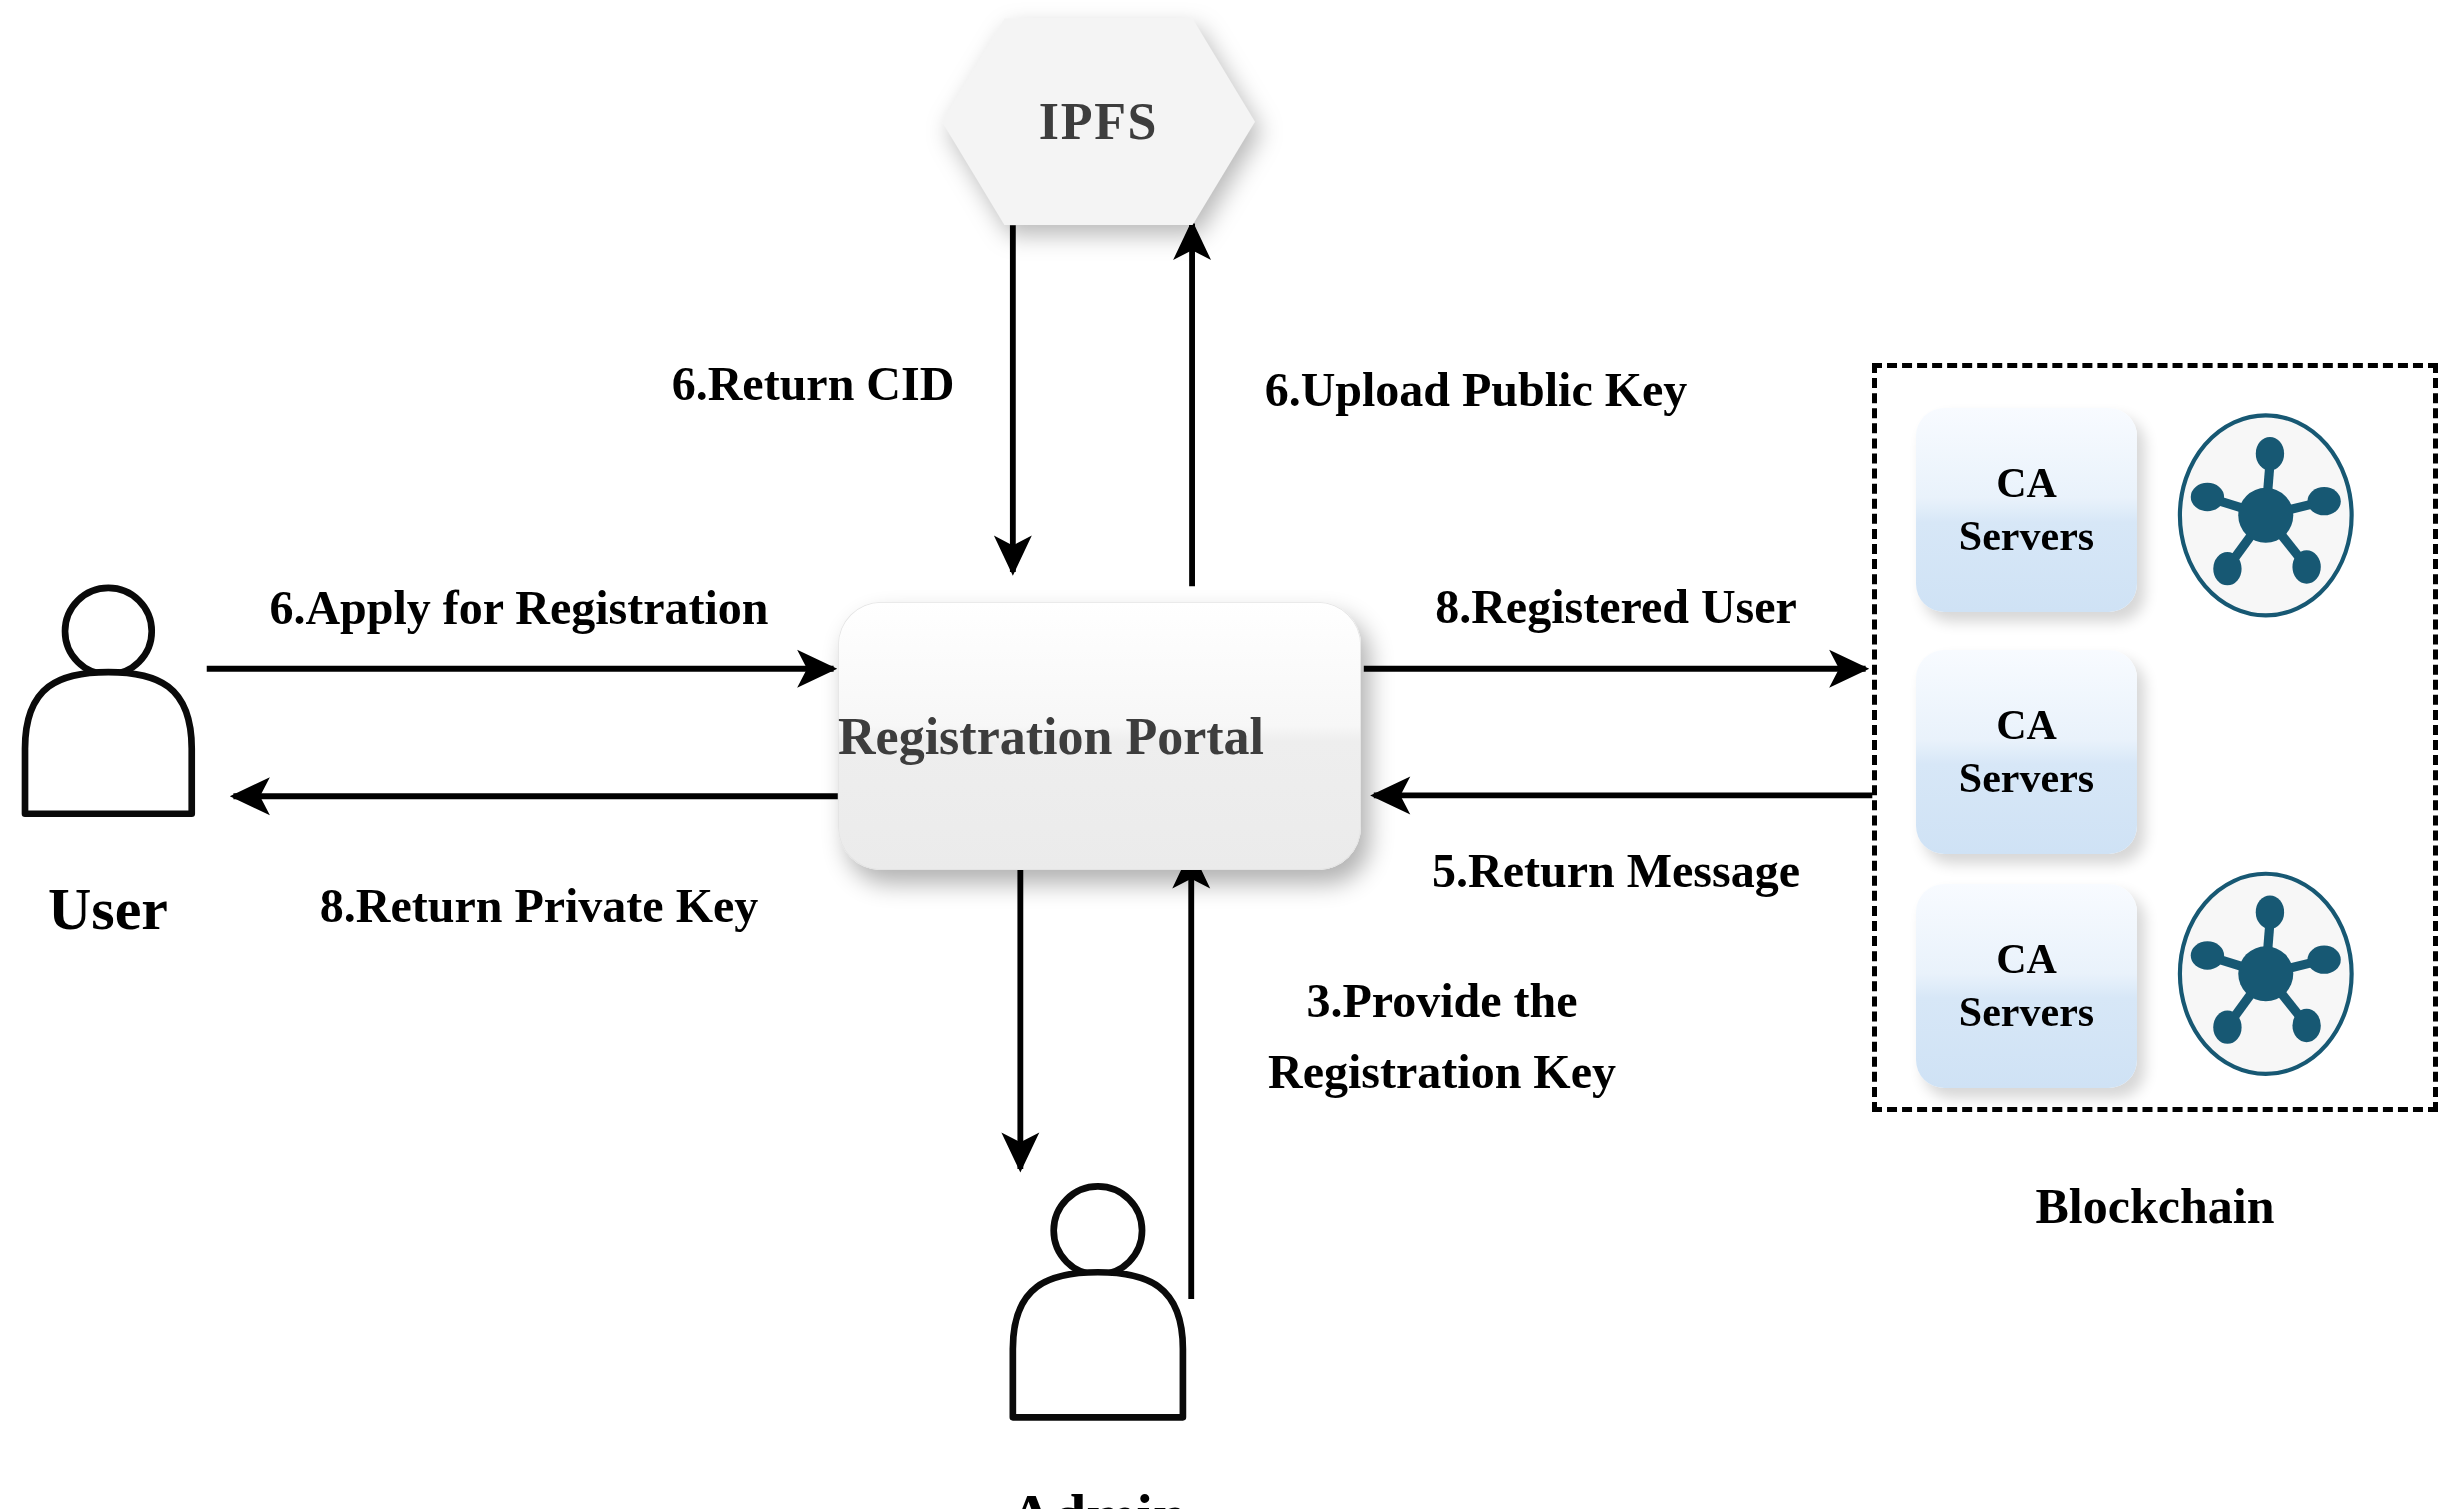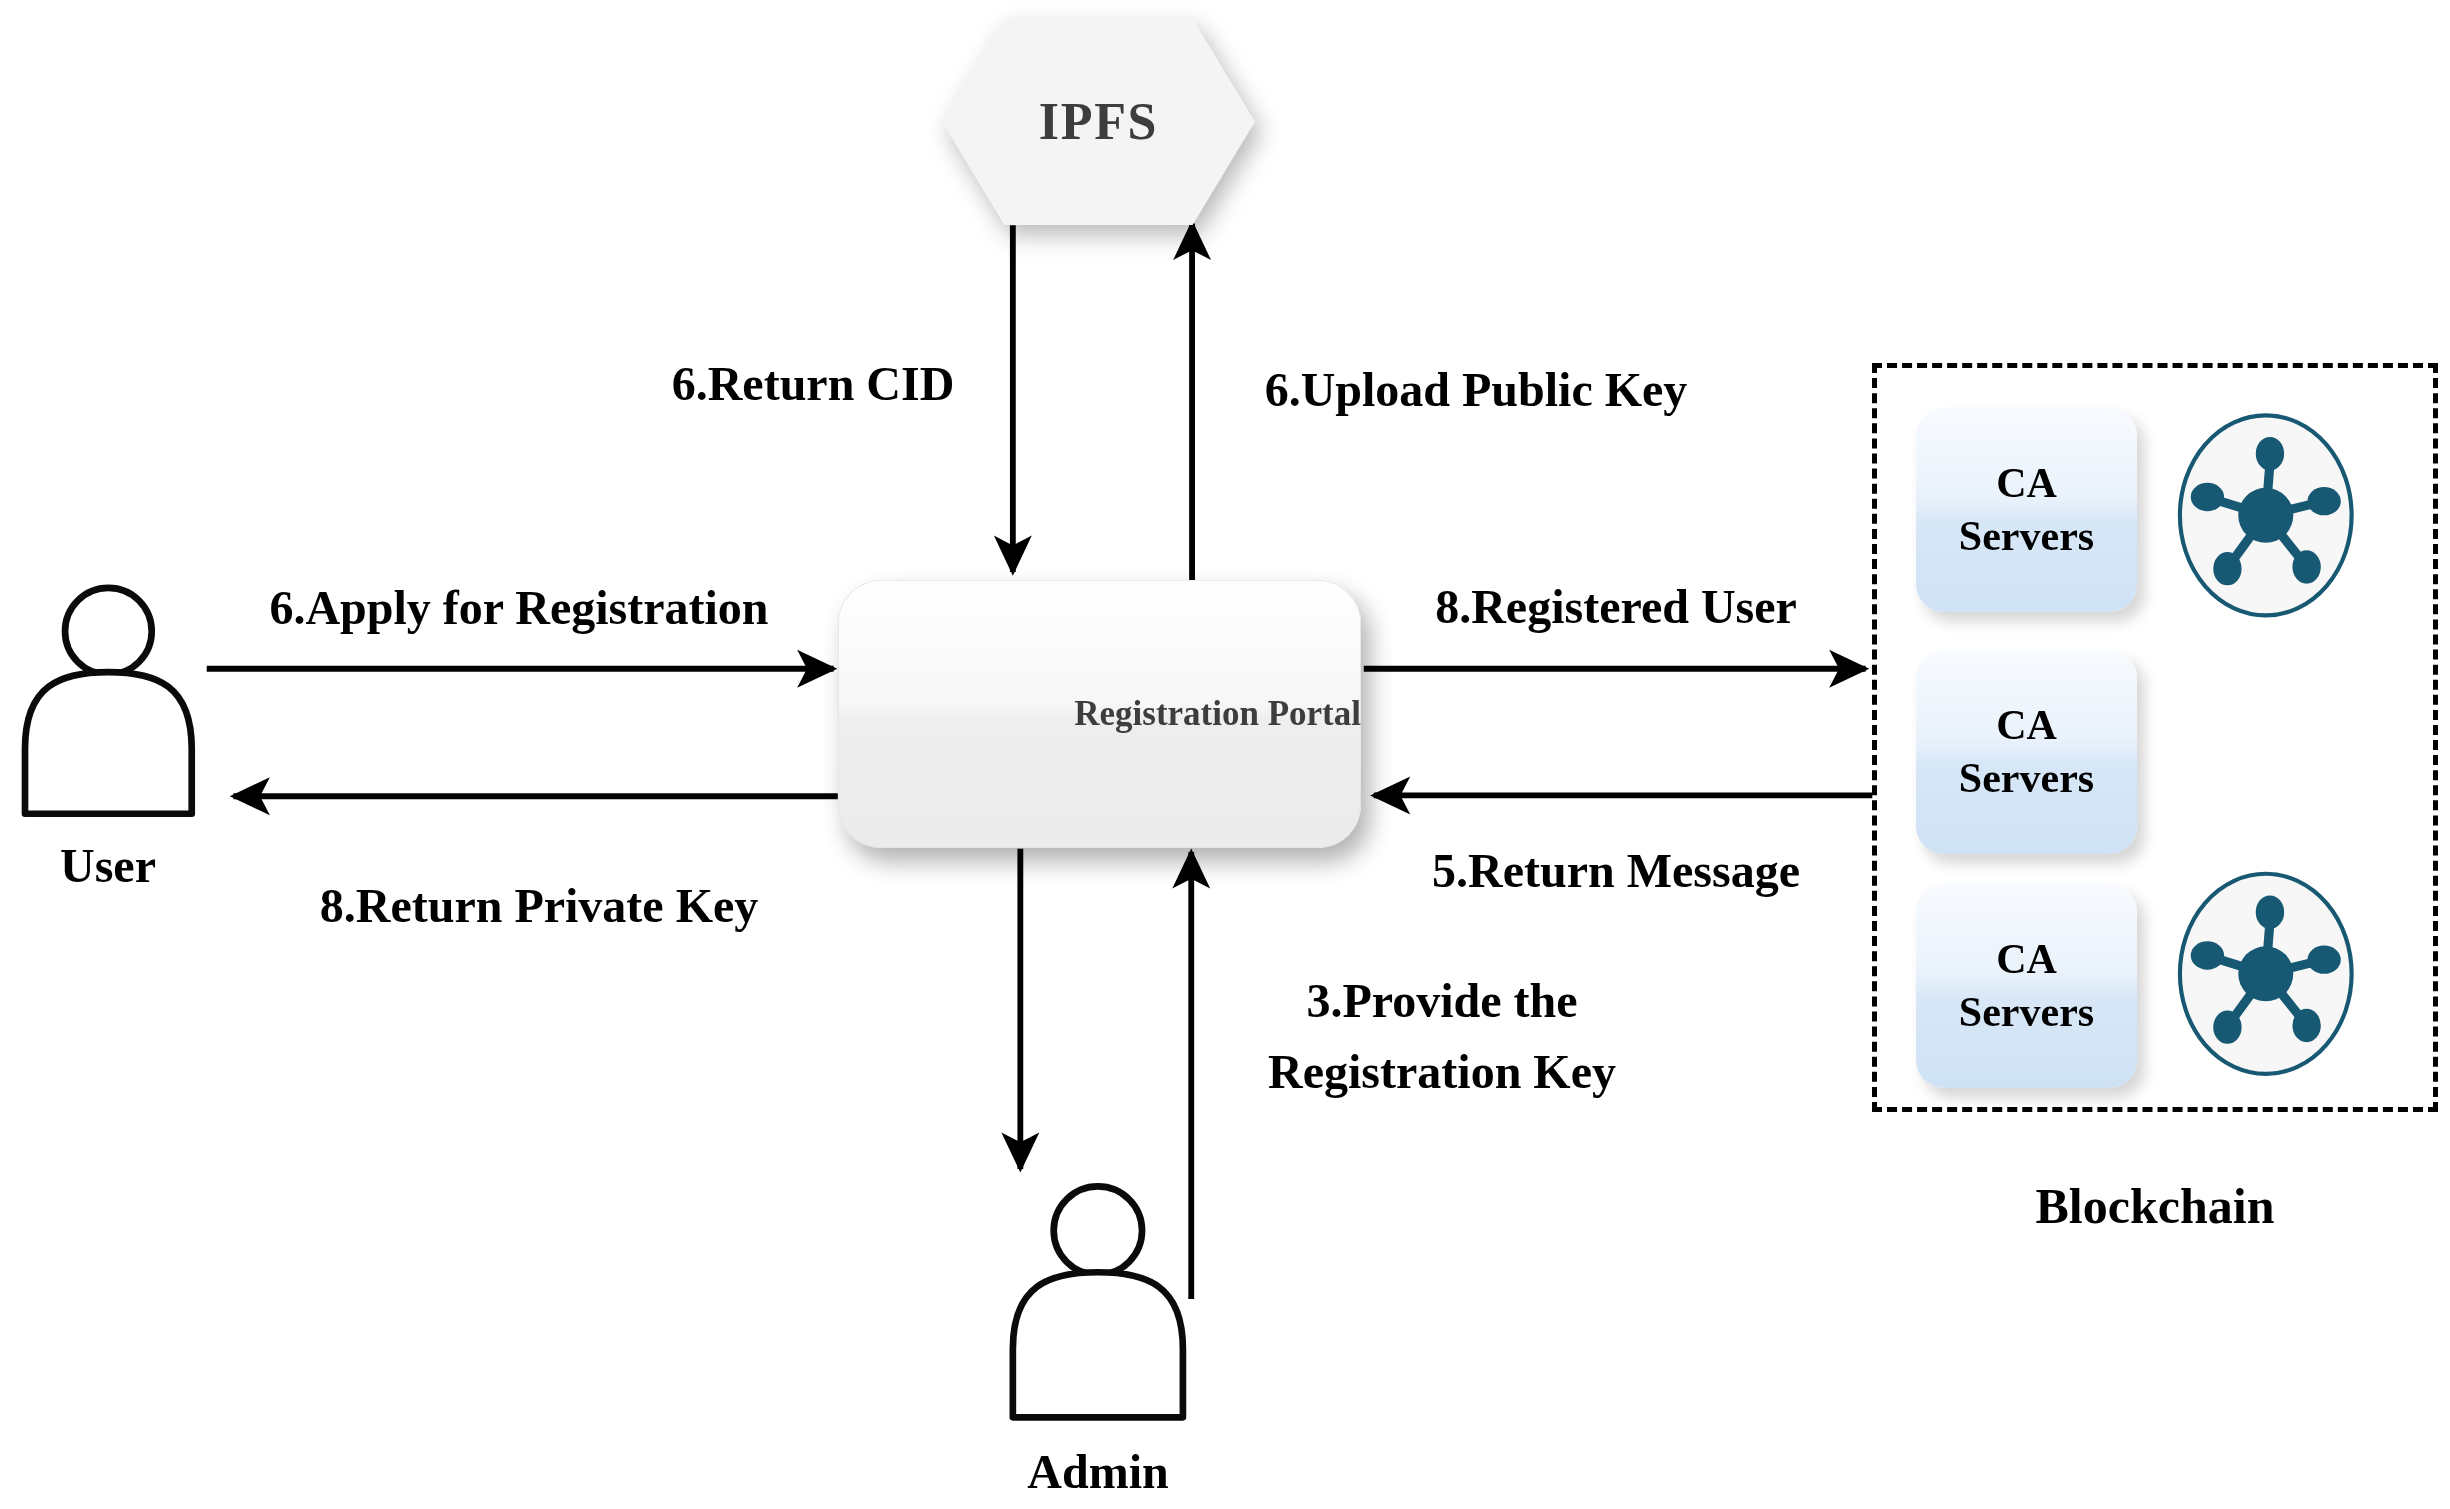--- a/index.html
+++ b/index.html
@@ -59,27 +59,27 @@
     background: var(--node-fill, #f4f4f4);
     clip-path: polygon(20% 0%, 80% 0%, 100% 50%, 80% 100%, 20% 100%, 0% 50%);
     display: flex; align-items: center; justify-content: center;
     font-size: 52px;
     letter-spacing: 1.7px;
     color: var(--node-text, #3d3d3d);
     text-align: right;
   }
   .portal {
     position: absolute;
-    left: 838px; top: 580px;
+    left: 838px; top: 602px;
     width: 523px; height: 268px;
     border-radius: 43px;
     background: linear-gradient(180deg, #ffffff 0%, #f7f7f7 46%, #eeeeee 52%, #ebebeb 100%);
     box-shadow: 8.3px 13.3px 23px rgba(0,0,0,0.30), inset 0 0 0 0.8px #e3e3e3;
-    display: flex; align-items: center; justify-content: flex-end;
-    font-size: 35px;
+    display: flex; align-items: center; justify-content: flex-start;
+    font-size: 52px;
     color: var(--node-text, #3d3d3d);
   }
   .bc-box {
     position: absolute;
     left: 1872px; top: 363px;
     width: 566px; height: 749px;
     border: 5.8px dashed #000000;
   }
   .ca {
     position: absolute;
@@ -100,21 +100,21 @@
 
   
   .lbl {
     position: absolute;
     transform: translate(-50%, -50%);
     white-space: nowrap;
     color: var(--label-text, #000000);
     font-size: 48px;
     text-align: center;
   }
-  .node-name { font-size: 48px; }
+  .node-name { font-size: 60px; margin-top: 44px; }
   .bc-name   { font-size: 50px; }
   .two-line  { line-height: 1.48; }
 </style>
 </head>
 <body>
 
 <div class="canvas">
 
   <svg class="overlay" viewBox="0 0 2939 1811" xmlns="http://www.w3.org/2000/svg">
     <defs>

